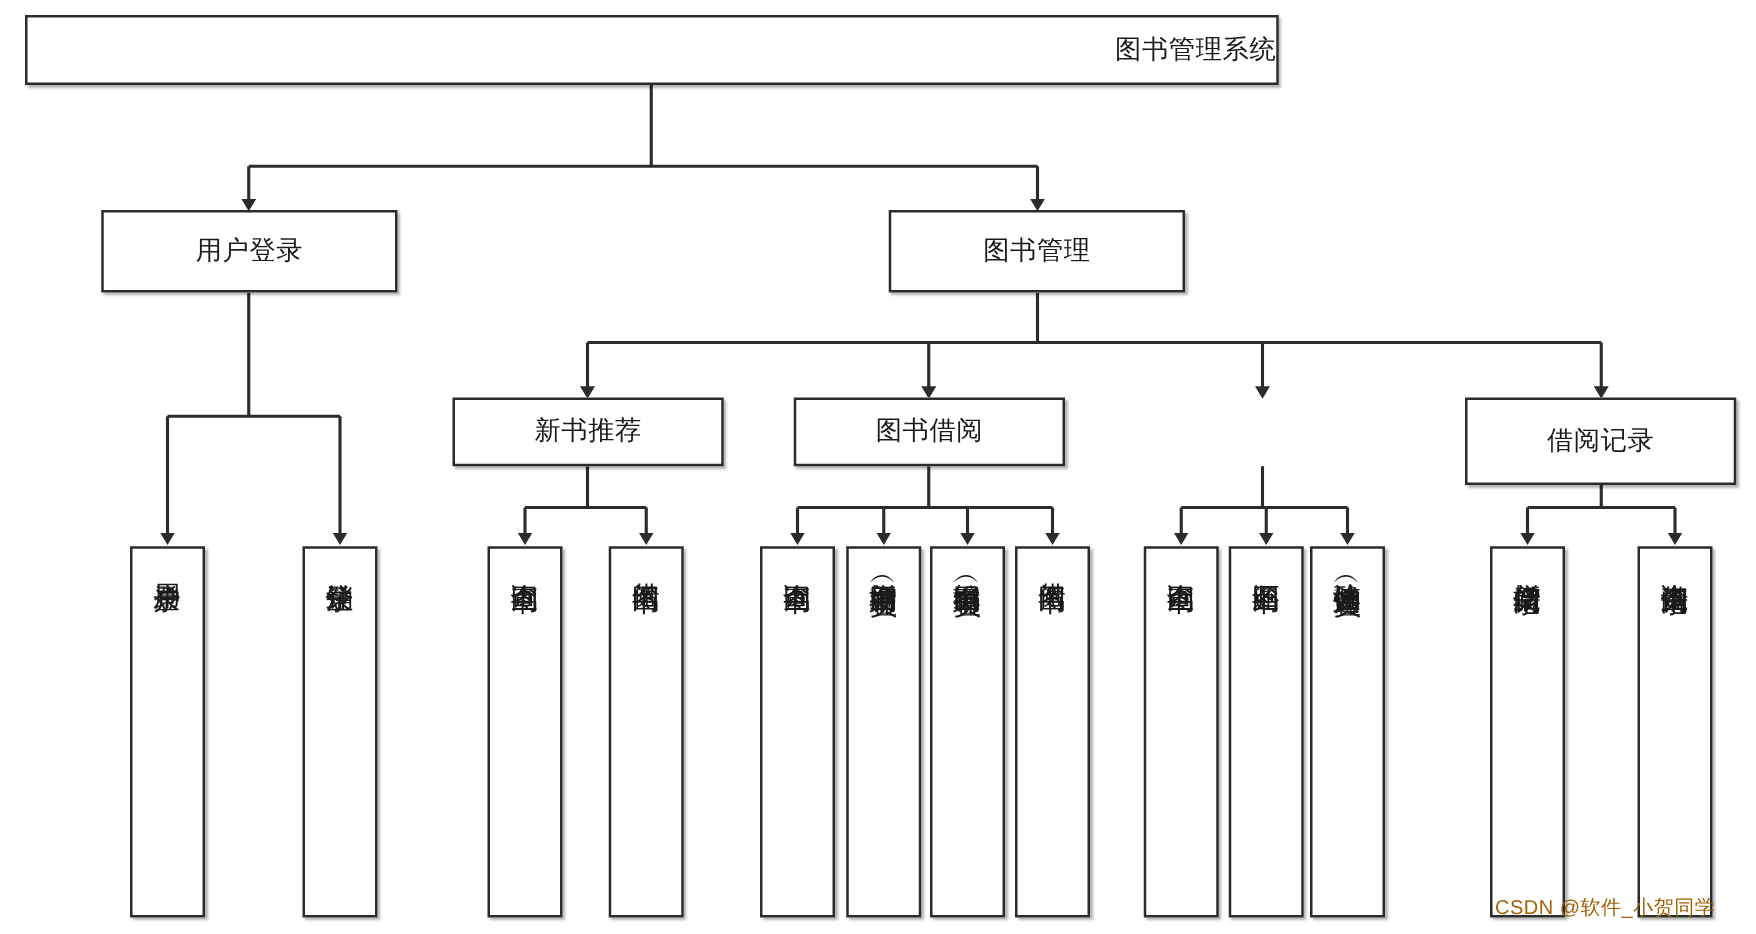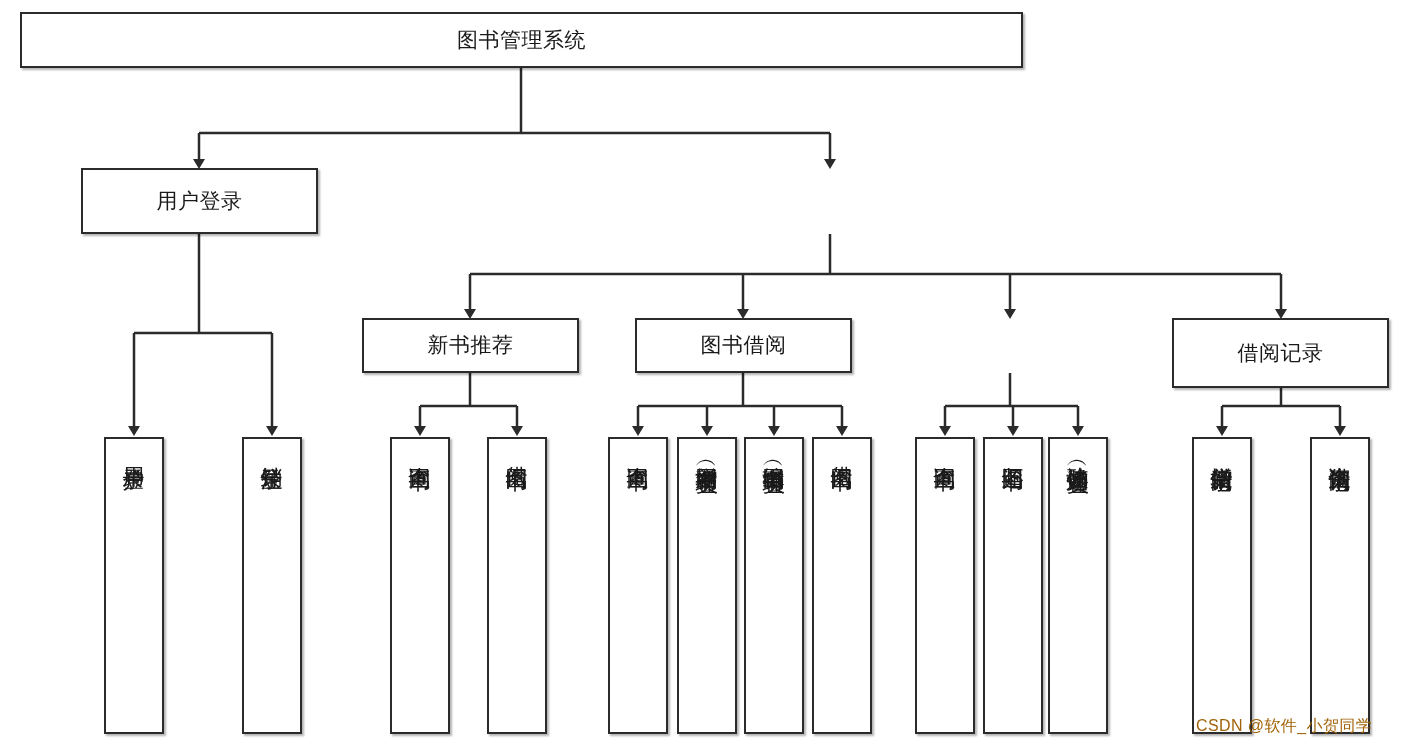--- a/index.html
+++ b/index.html
@@ -117,26 +117,29 @@
       <path d="M 1013 406 L 1013 427" marker-end="url(#arrow)"></path>
       <path d="M 1078 406 L 1078 427" marker-end="url(#arrow)"></path>
 
       <path d="M 1281 373 L 1281 406"></path>
       <path d="M 1222 406 L 1340 406"></path>
       <path d="M 1222 406 L 1222 427" marker-end="url(#arrow)"></path>
       <path d="M 1340 406 L 1340 427" marker-end="url(#arrow)"></path>
     </g>
   </svg>
 
-  <div class="node" style="left:20px; top:12px; width:1003px; height:56px;">
+  <div class="node" style="left:20px; top:12px; width:1003px; height:56px;justify-content:flex-end;">
     <span class="label">图书管理系统</span>
   </div>
 
   <div class="node" style="left:81px; top:168px; width:237px; height:66px;">
     <span class="label">用户登录</span>
+  </div>
+  <div class="node" style="left:711px; top:168px; width:237px; height:66px;">
+    <span class="label">图书管理</span>
   </div>
 
   <div class="node" style="left:635px; top:318px; width:217px; height:55px;">
     <span class="label">图书借阅</span>
   </div>
   <div class="node" style="left:362px; top:318px; width:217px; height:55px;">
     <span class="label">新书推荐</span>
   </div>
   <div class="node" style="left:1172px; top:318px; width:217px; height:70px;">
     <span class="label">借阅记录</span>

